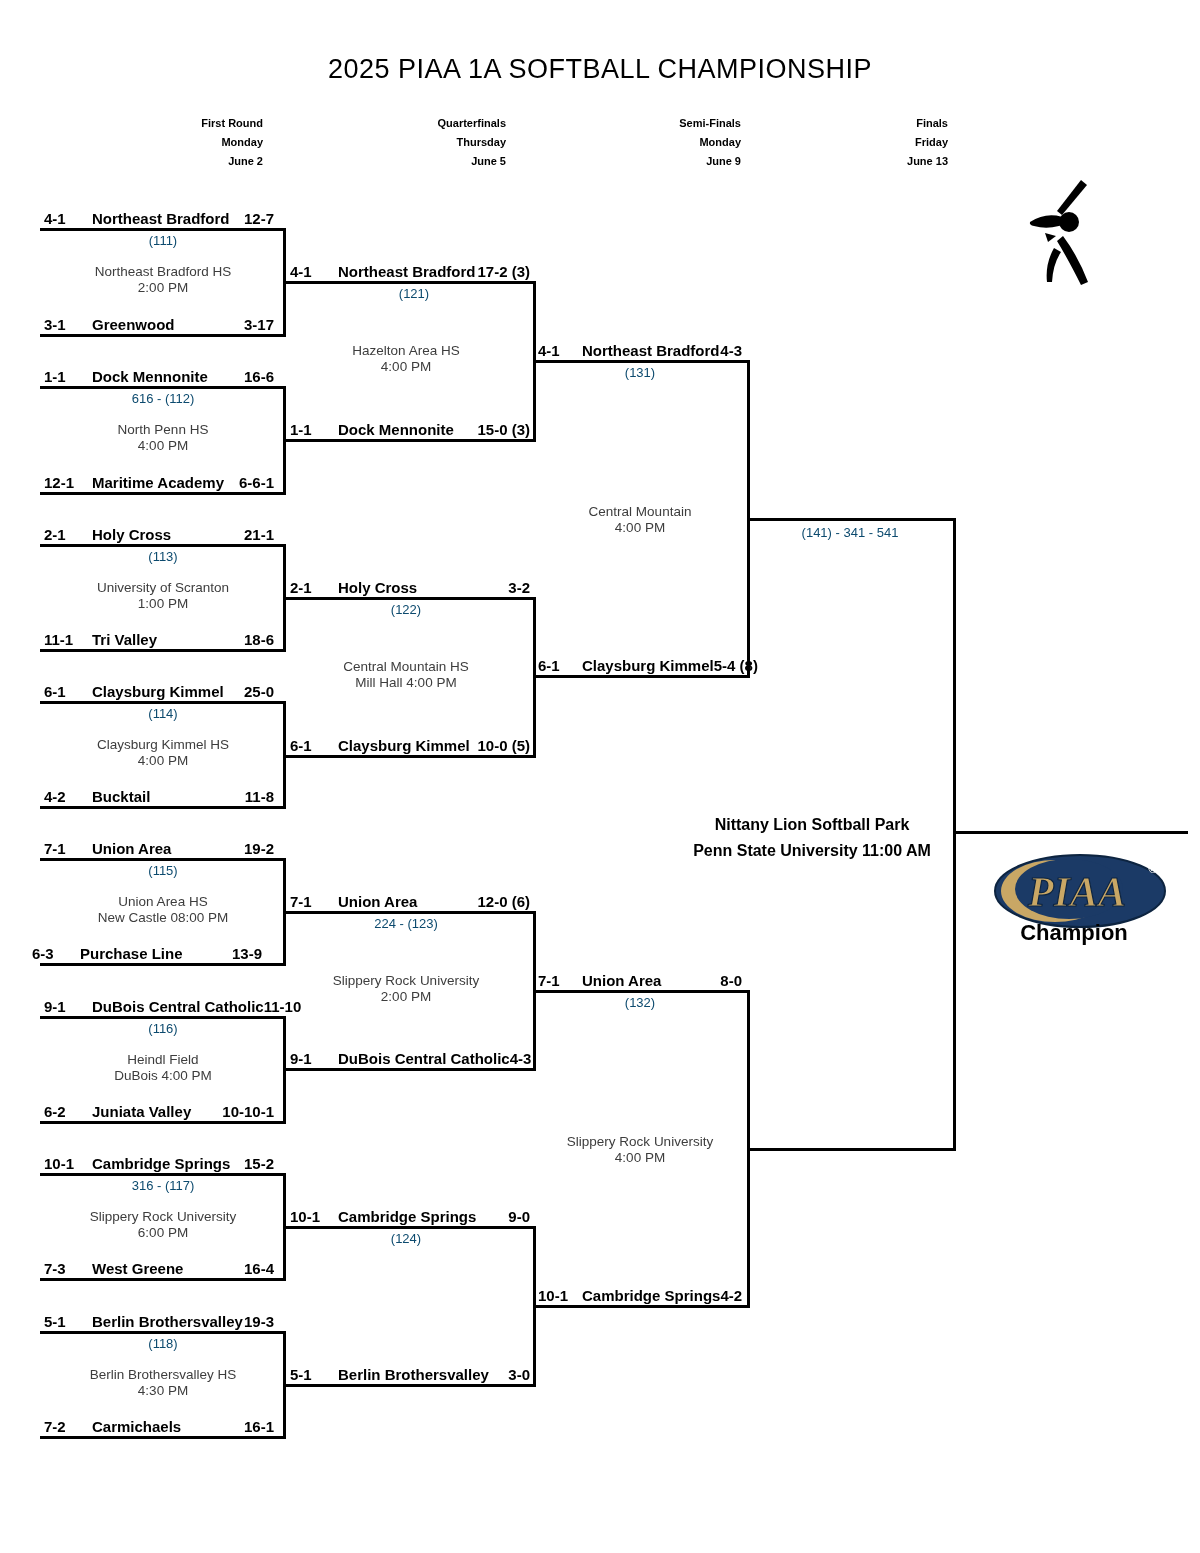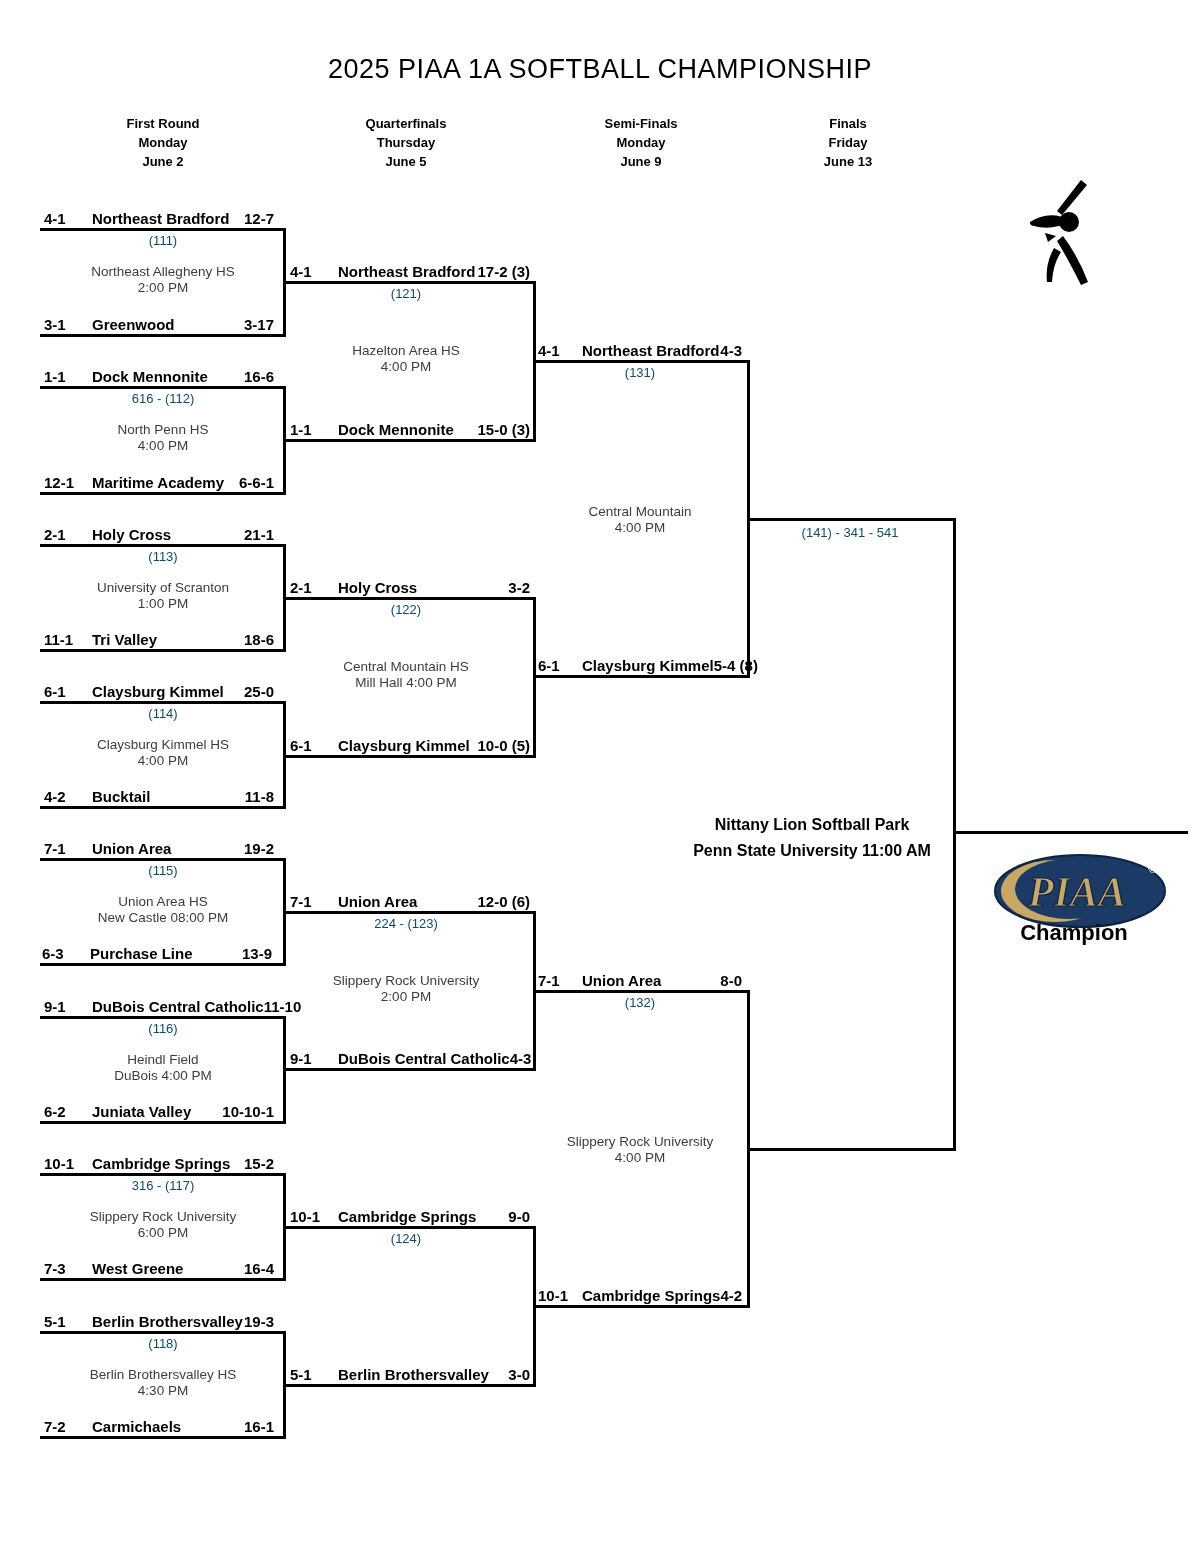--- a/index.html
+++ b/index.html
@@ -1,21 +1,21 @@
 <!DOCTYPE html>
 <html><head>
 <meta charset="utf-8">
 <style>
   html,body{margin:0;padding:0;background:#ffffff;}
   .page{position:relative;width:1200px;height:1553px;background:#ffffff;
         font-family:"Liberation Sans",sans-serif;color:#000;overflow:hidden;}
   .title{position:absolute;top:54px;left:0;width:100%;text-align:center;
          font-size:27px;font-weight:normal;letter-spacing:.5px;margin:0;}
-  .colhdr{position:absolute;top:114px;width:200px;text-align:center;
-          font-weight:bold;font-size:13px;line-height:19px;}
+  .colhdr{position:absolute;top:114px;width:200px;text-align:right;
+          font-weight:bold;font-size:11px;line-height:19px;}
   .hl{position:absolute;height:3px;background:#000;}
   .vl{position:absolute;width:3px;background:#000;}
   .row{position:absolute;display:flex;align-items:baseline;font-weight:bold;
        font-size:15px;height:19px;line-height:19px;white-space:nowrap;}
   .row .seed{flex:0 0 34px;}
   .row.sf .seed{flex:0 0 30px;}
   .row .team{flex:1 1 auto;margin-left:14px;}
   .row .score{flex:0 0 auto;text-align:right;}
   .gnum{position:absolute;width:240px;text-align:center;font-size:13px;color:#0c4a6e;}
   .venue{position:absolute;width:240px;text-align:center;font-size:13.5px;
@@ -91,21 +91,21 @@
   <div class="hl" style="left:40px;top:1436px;width:245px"></div>
   <div class="vl" style="left:283px;top:1331px;height:108px"></div>
 
   <div class="row" style="left:44px;top:209px;width:230px">
     <span class="seed">4-1</span>
     <span class="team">Northeast Bradford</span>
     <span class="score">12-7</span>
   </div>
   <div class="gnum" style="left:43px;top:233px">(111)</div>
   <div class="venue" style="left:43px;top:264px">
-    <div>Northeast Allegheny HS</div>
+    <div>Northeast Bradford HS</div>
     <div>2:00 PM</div>
   </div>
   <div class="row" style="left:44px;top:315px;width:230px">
     <span class="seed">3-1</span>
     <span class="team">Greenwood</span>
     <span class="score">3-17</span>
   </div>
 
   <div class="row" style="left:44px;top:367px;width:230px">
     <span class="seed">1-1</span>
@@ -158,21 +158,21 @@
   <div class="row" style="left:44px;top:839px;width:230px">
     <span class="seed">7-1</span>
     <span class="team">Union Area</span>
     <span class="score">19-2</span>
   </div>
   <div class="gnum" style="left:43px;top:863px">(115)</div>
   <div class="venue" style="left:43px;top:894px">
     <div>Union Area HS</div>
     <div>New Castle 08:00 PM</div>
   </div>
-  <div class="row" style="left:42px;top:944px;width:230px">
+  <div class="row" style="left:32px;top:944px;width:230px">
     <span class="seed">6-3</span>
     <span class="team">Purchase Line</span>
     <span class="score">13-9</span>
   </div>
 
   <div class="row" style="left:44px;top:997px;width:230px">
     <span class="seed">9-1</span>
     <span class="team">DuBois Central Catholic</span>
     <span class="score">11-10</span>
   </div>
@@ -230,21 +230,21 @@
   <div class="vl" style="left:533px;top:911px;height:160px"></div>
   <div class="hl" style="left:283px;top:1226px;width:253px"></div>
   <div class="hl" style="left:283px;top:1384px;width:253px"></div>
   <div class="vl" style="left:533px;top:1226px;height:161px"></div>
 
   <div class="row" style="left:290px;top:262px;width:240px">
     <span class="seed">4-1</span>
     <span class="team">Northeast Bradford</span>
     <span class="score">17-2 (3)</span>
   </div>
-  <div class="gnum" style="left:286px;top:286px">(121)</div>
+  <div class="gnum" style="left:294px;top:286px">(121)</div>
   <div class="venue" style="left:286px;top:343px">
     <div>Hazelton Area HS</div>
     <div>4:00 PM</div>
   </div>
   <div class="row" style="left:290px;top:420px;width:240px">
     <span class="seed">1-1</span>
     <span class="team">Dock Mennonite</span>
     <span class="score">15-0 (3)</span>
   </div>
 

